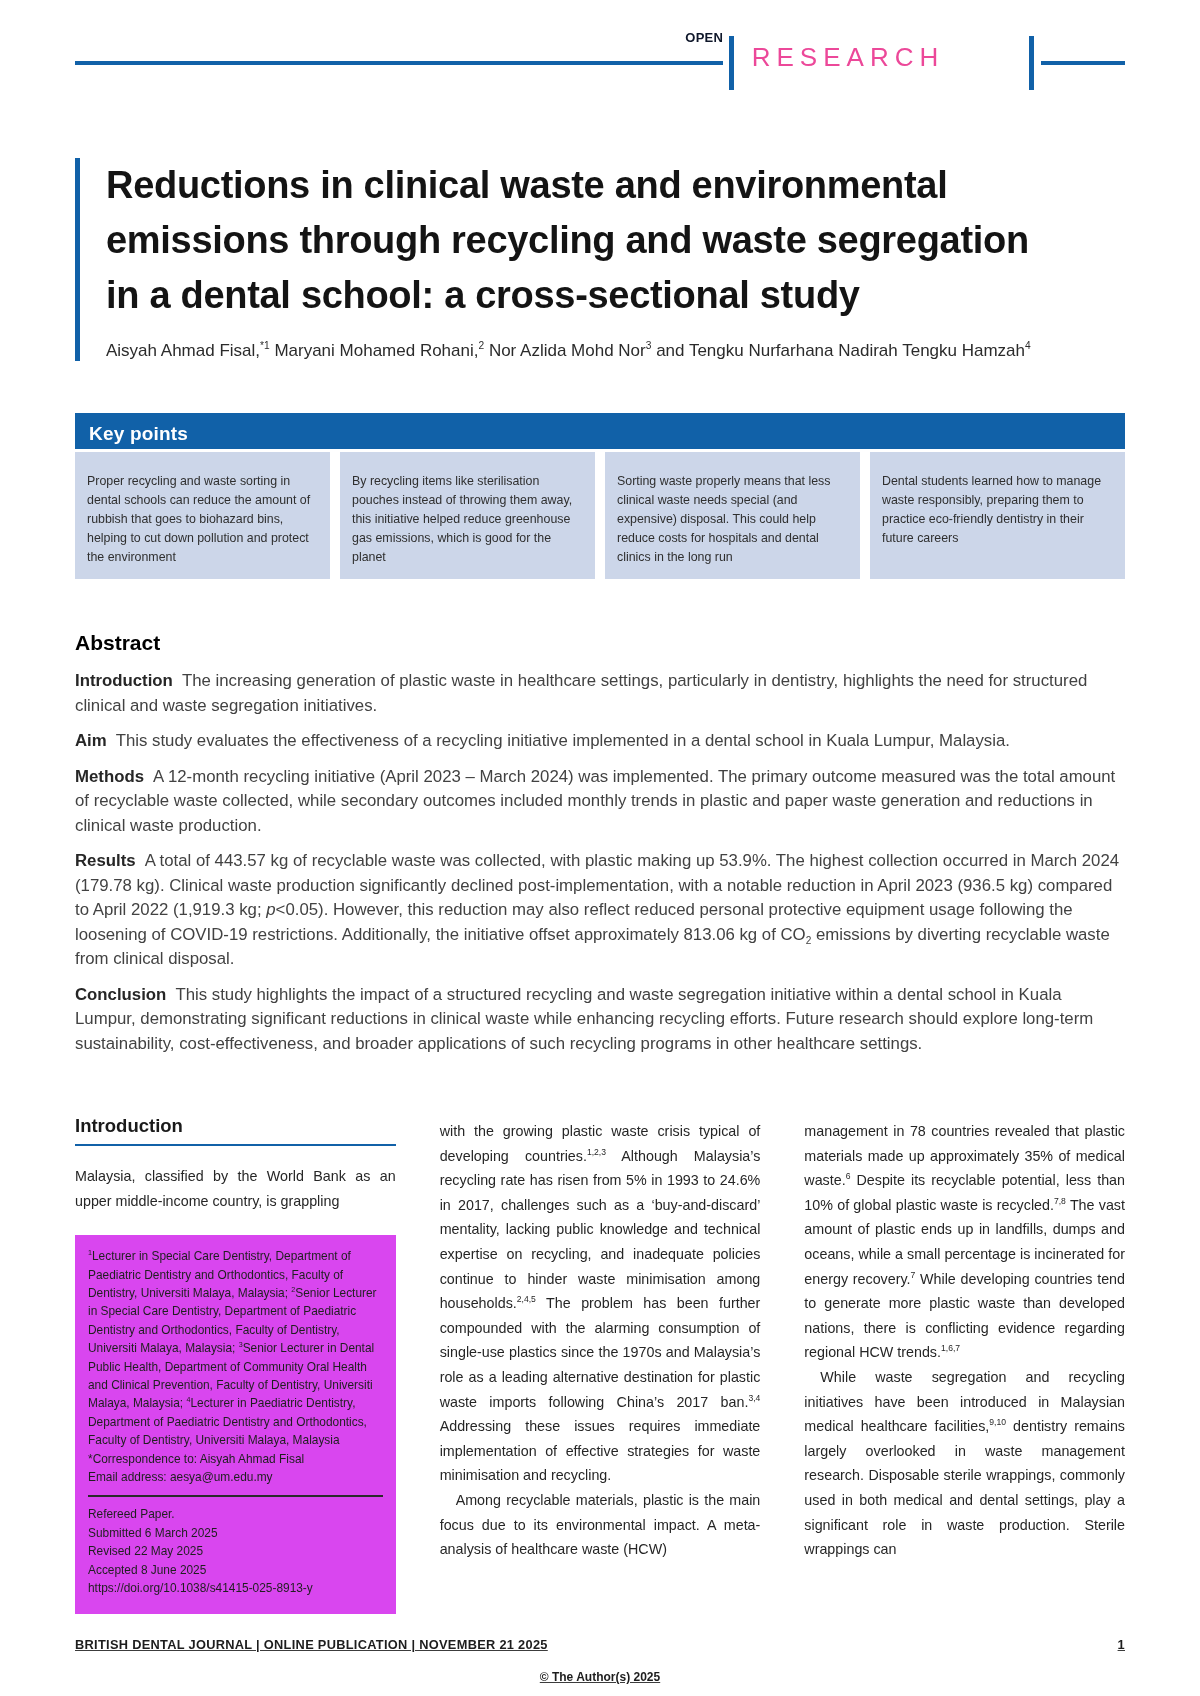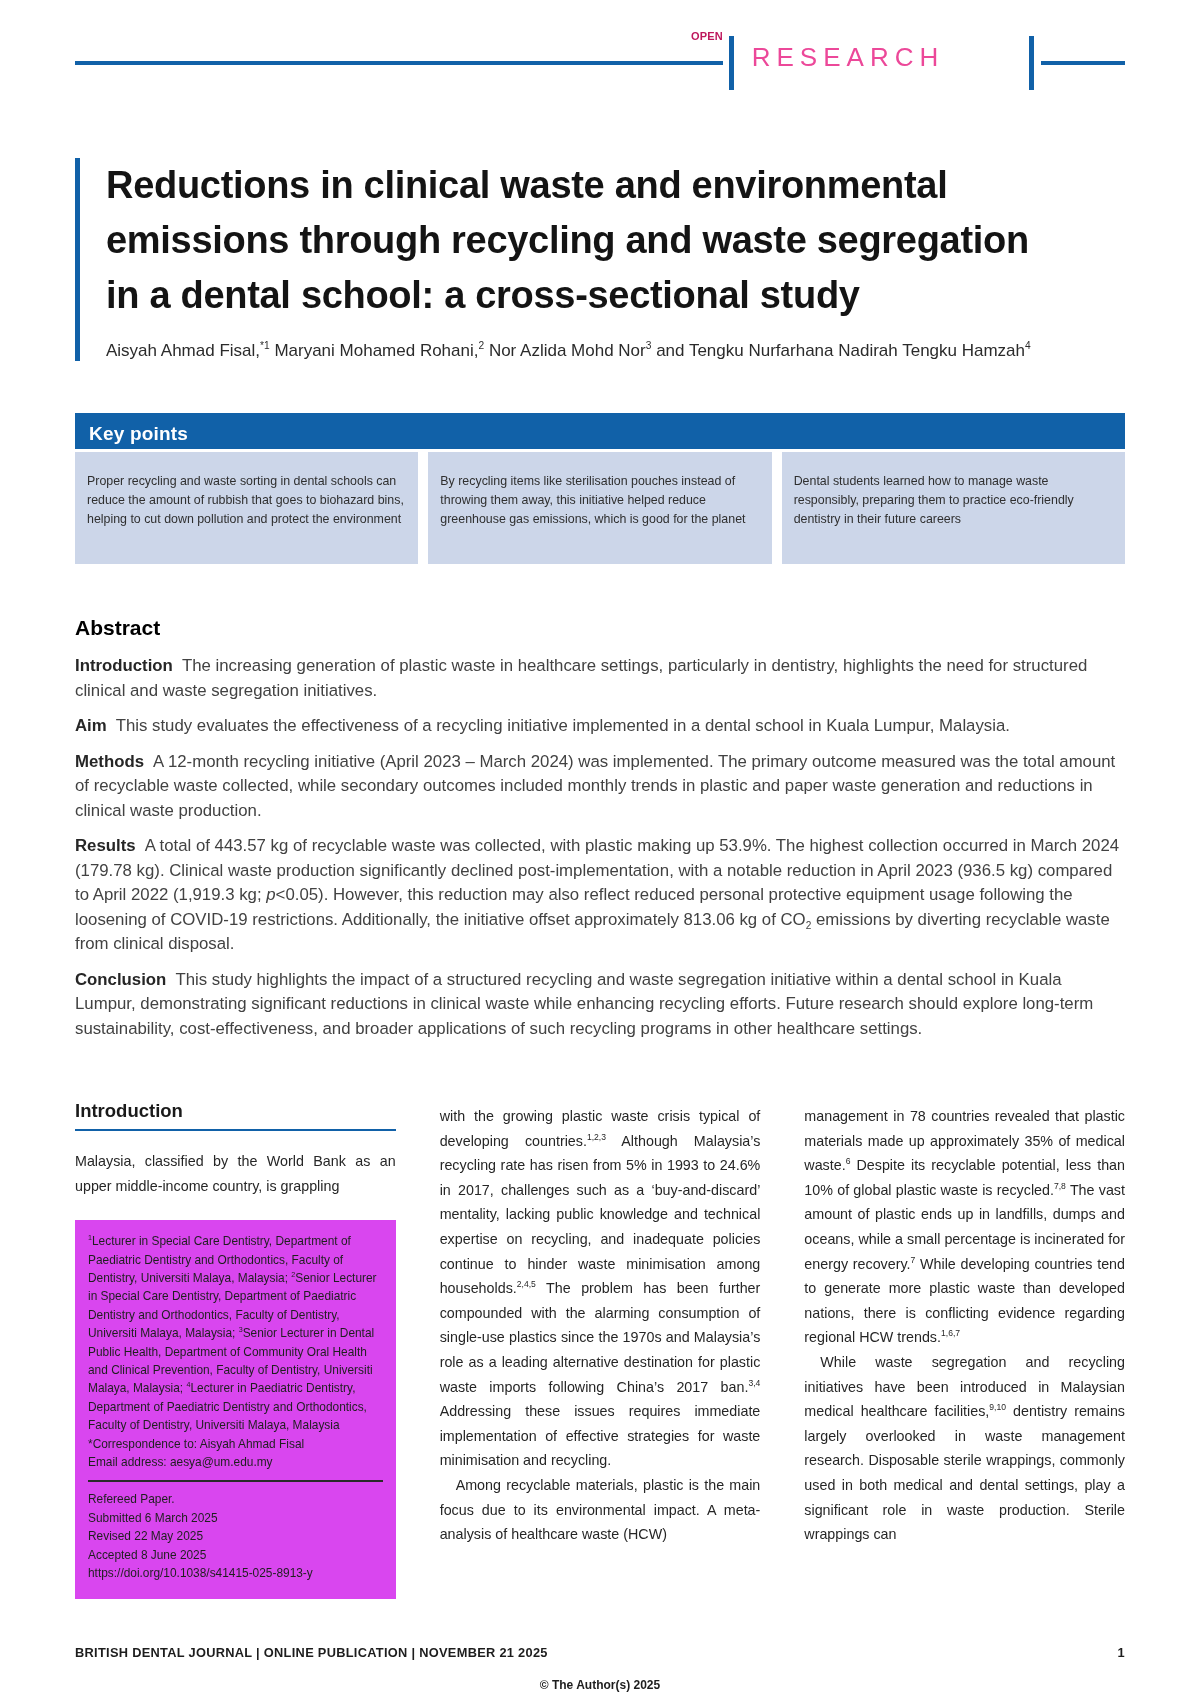--- a/index.html
+++ b/index.html
@@ -15,21 +15,21 @@
     position:relative;
     overflow:hidden;
   }
   sup { font-size:60%; line-height:0; vertical-align:super; }
   sub { font-size:60%; line-height:0; vertical-align:sub; }
 
   
   .masthead { position:relative; height:100px; margin-top:28px; }
   .m-line-left  { position:absolute; left:0;   top:33px; width:648px; height:4px; background:#1161a8; }
   .m-open       { position:absolute; left:528px; top:2px; width:120px; text-align:right;
-                  color:#be185d; font-weight:bold; font-size:11px; letter-spacing:0.2px; }
+                  color:#0f172a; font-weight:bold; font-size:13px; letter-spacing:0.2px; }
   .m-bar1       { position:absolute; left:654px; top:8px; width:5px; height:54px; background:#1161a8; }
   .m-research   { position:absolute; left:627px; top:14px; width:292px; text-align:center;
                   color:#ec4899; font-size:26px; font-weight:400; letter-spacing:6px; }
   .m-bar2       { position:absolute; left:954px; top:8px; width:5px; height:54px; background:#1161a8; }
   .m-line-right { position:absolute; left:966px; top:33px; width:84px; height:4px; background:#1161a8; }
 
   
   .title-block { margin-top:30px; border-left:5px solid #1161a8; padding-left:26px; }
   .article-title {
     font-size:38px; line-height:55px; font-weight:700; color:#141414; letter-spacing:-0.3px;
@@ -59,21 +59,21 @@
   .col2, .col3 { padding-top:4px; }
   .col-text p + p { text-indent:16px; }
 
   .footnote-box { background:#d946ef; margin-top:22px; padding:12px 13px 16px 13px;
                   font-size:11.9px; line-height:18.4px; color:#1f1f1f; }
   .fn-divider { border:none; border-top:2px solid #2a2a2a; margin:9px 0 8px 0; }
   .fn-line { display:block; }
   .doi { color:#1f1f1f; text-decoration:none; }
 
   
-  .footer { margin-top:auto; padding-bottom:4px; }
+  .footer { margin-top:auto; padding-bottom:12px;text-decoration:underline; }
   .footer-row { display:flex; justify-content:space-between; align-items:baseline;
                 font-size:12.8px; font-weight:bold; color:#1d1d1d; letter-spacing:0.3px; }
   .copyright { text-align:center; font-size:12px; font-weight:bold; color:#1d1d1d; margin-top:18px; }
 </style>
 </head>
 <body>
 
 <div class="page">
 
   <div class="masthead">
@@ -88,20 +88,21 @@
   <div class="title-block">
     <h1 class="article-title">Reductions in clinical waste and environmental emissions through recycling and waste segregation in a dental school: a cross-sectional study</h1>
     <div class="authors">Aisyah Ahmad Fisal,<sup>*1</sup> Maryani Mohamed Rohani,<sup>2</sup> Nor Azlida Mohd Nor<sup>3</sup> and Tengku Nurfarhana Nadirah Tengku Hamzah<sup>4</sup></div>
   </div>
 
   <div class="key-points">
     <div class="kp-bar">Key points</div>
     <div class="kp-row">
       <div class="kp-box">Proper recycling and waste sorting in dental schools can reduce the amount of rubbish that goes to biohazard bins, helping to cut down pollution and protect the environment</div>
       <div class="kp-box">By recycling items like sterilisation pouches instead of throwing them away, this initiative helped reduce greenhouse gas emissions, which is good for the planet</div>
+      <div class="kp-box">Sorting waste properly means that less clinical waste needs special (and expensive) disposal. This could help reduce costs for hospitals and dental clinics in the long run</div>
       <div class="kp-box">Dental students learned how to manage waste responsibly, preparing them to practice eco-friendly dentistry in their future careers</div>
     </div>
   </div>
 
   <div class="abstract">
     <h2>Abstract</h2>
     <p class="abs-para">
       <span class="abs-label">Introduction</span><span>The increasing generation of plastic waste in healthcare settings, particularly in dentistry, highlights the need for structured clinical and waste segregation initiatives.</span>
     </p>
     <p class="abs-para">

